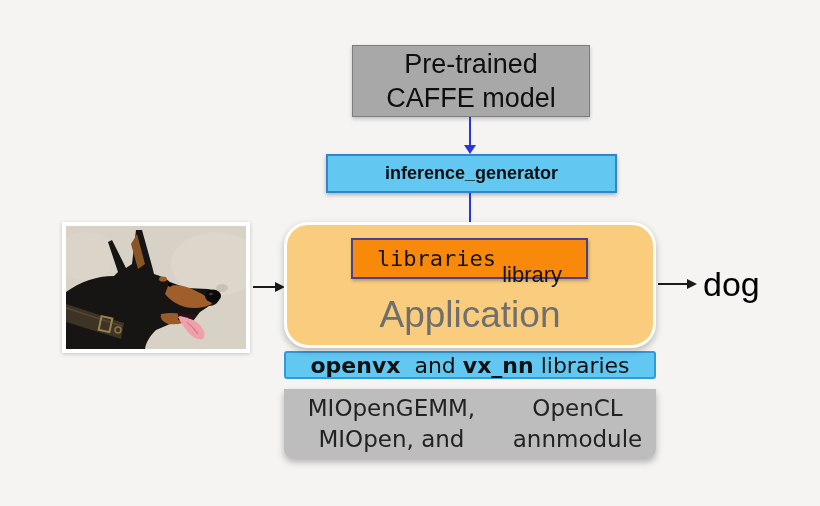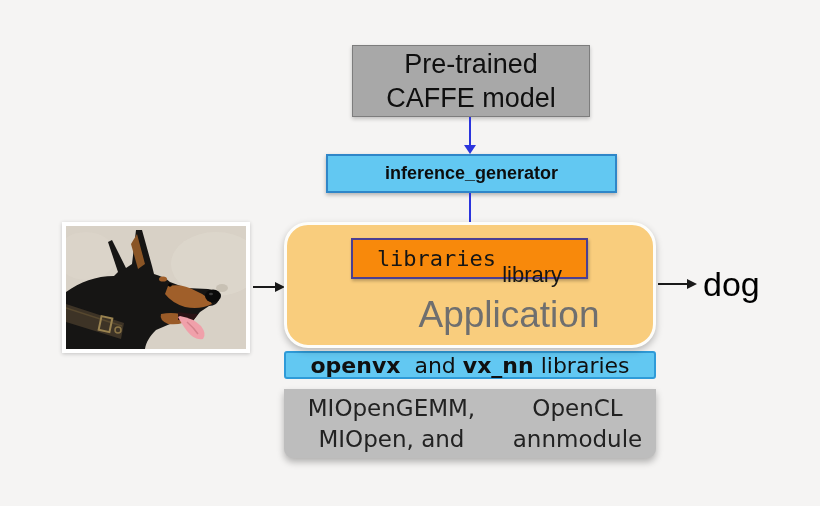--- a/index.html
+++ b/index.html
@@ -43,21 +43,20 @@
     box-shadow: 1px 2px 3px rgba(0,0,0,.25);
     z-index: 4;
     color: #151515; white-space: pre-wrap;
   }
   .annmodule .mono { font-family: "DejaVu Sans Mono", monospace; font-size: 22px; }
   .annmodule .sans { font-family: "Liberation Sans", sans-serif; font-size: 22px; margin-top: 32px; }
   .app-title {
     position: absolute; left: 284px; top: 294px; width: 372px;
     text-align: center; font-size: 37px; color: #6f6f6f;
     z-index: 4;
-    margin-left: 39px;
   }
 
   
   .openvx {
     left: 284px; top: 351px; width: 372px; height: 28px;
     background: #62c8f2; border: 2px solid #2f9bd8; border-radius: 3px;
     font-family: "DejaVu Sans", sans-serif;
     font-size: 22px; color: #101010; white-space: pre-wrap;
     z-index: 2;
   }

